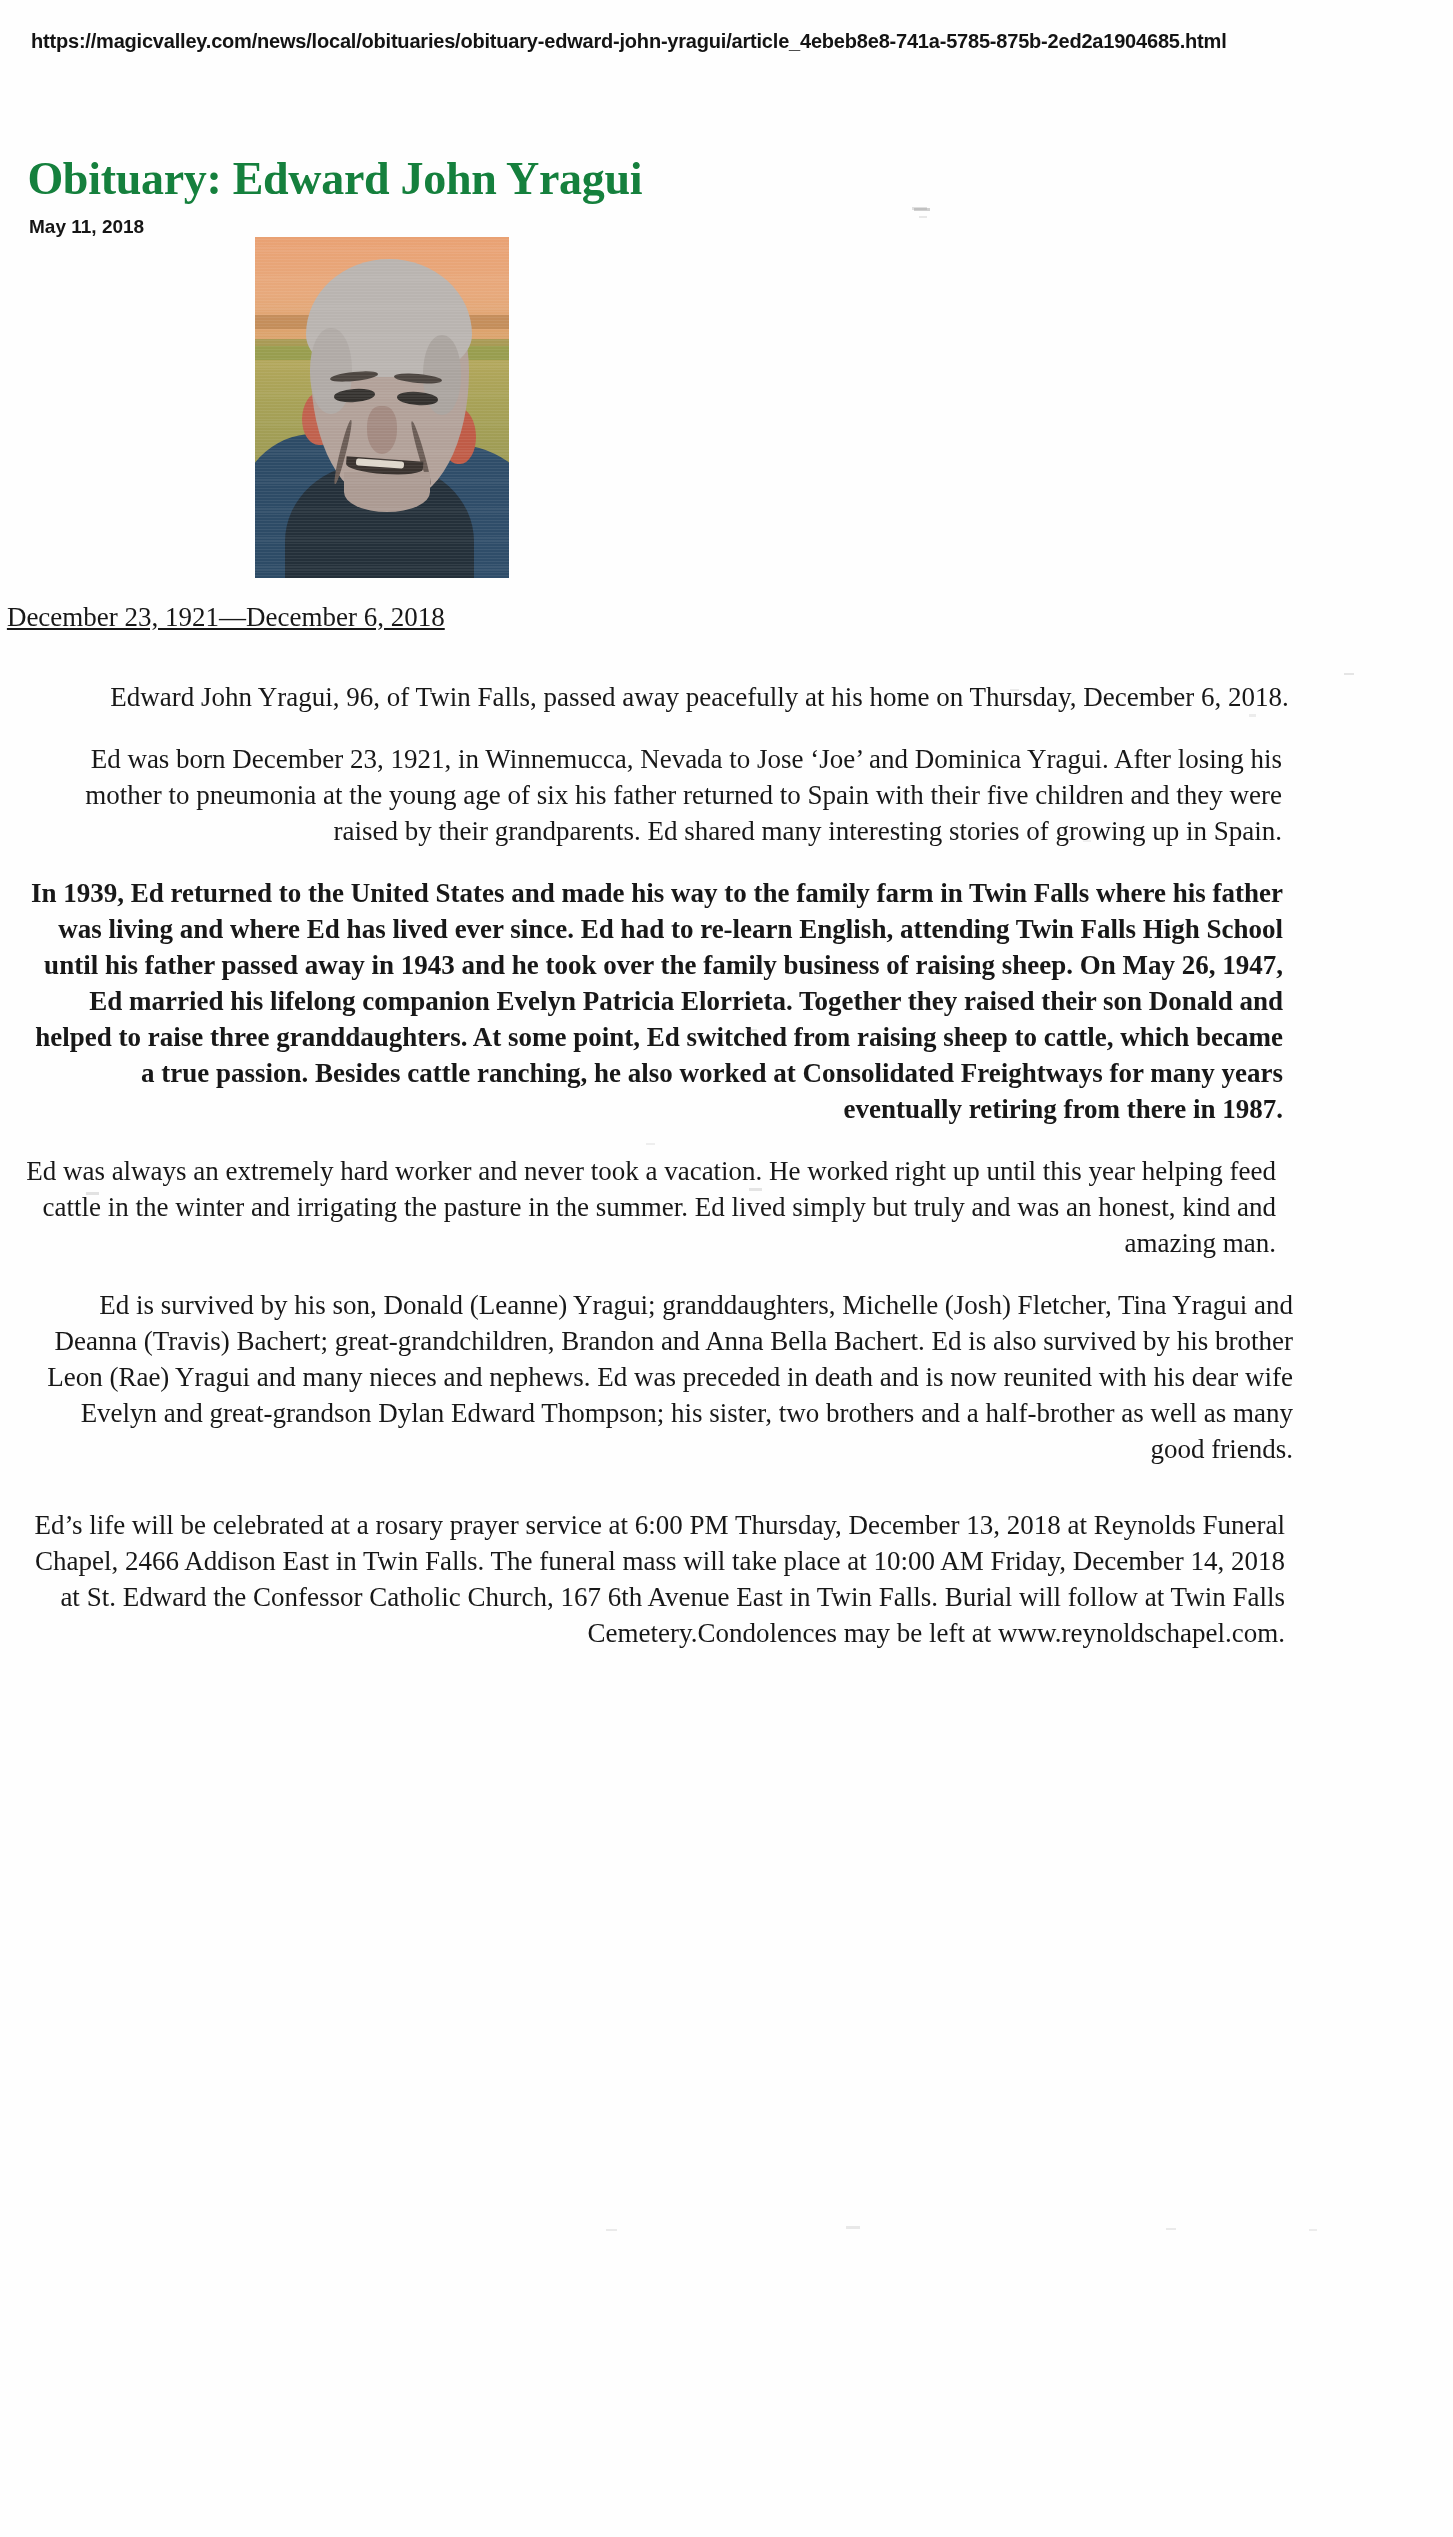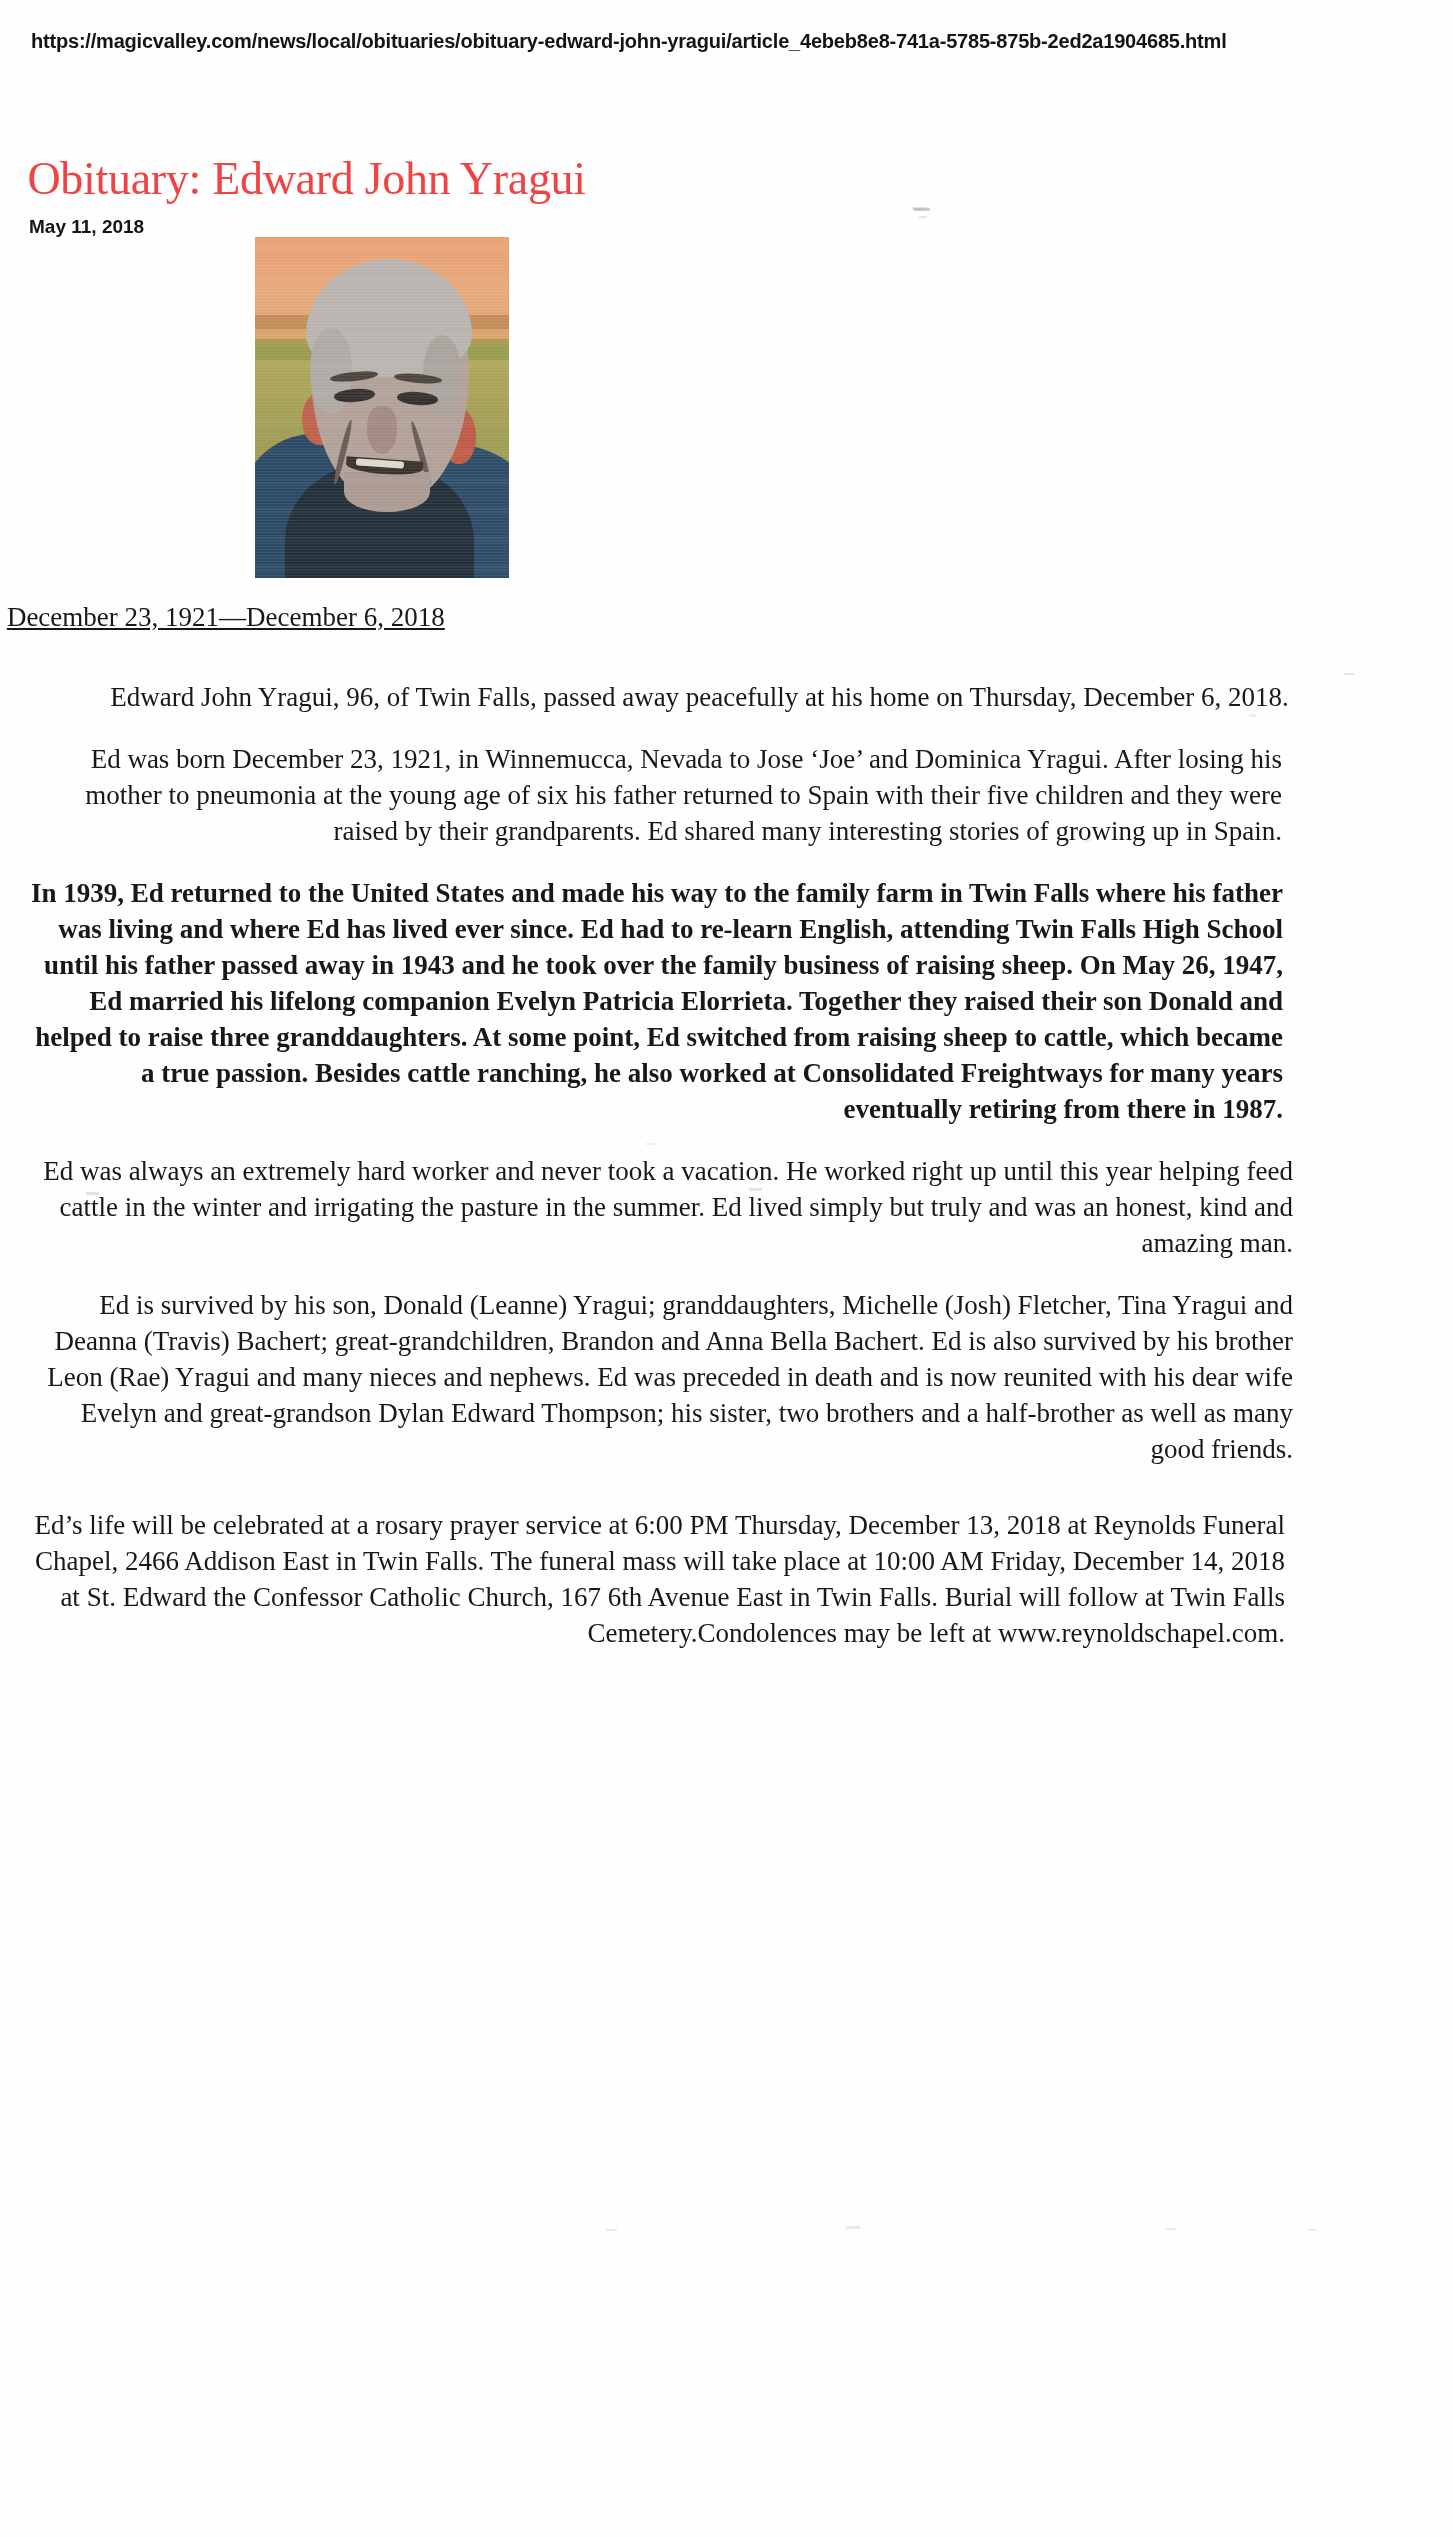--- a/index.html
+++ b/index.html
@@ -38,23 +38,23 @@
     word-break: break-all;
   }
 
   
   .doc-title {
     position: absolute;
     left: 27.4px;
     top: 121px;
     font-family: "Liberation Serif", serif;
     font-size: 46px;
-    font-weight: 400;
+    font-weight: 700;
     letter-spacing: -0.3px;
-    color: #ef4444;
+    color: #15803d;
     white-space: nowrap;
   }
 
   
   .pub-date {
     position: absolute;
     left: 29px;
     top: 216px;
     font-family: "Liberation Sans", sans-serif;
     font-size: 19px;
@@ -281,21 +281,21 @@
   p.para {
     margin: 0 0 26px 0;
     font-size: 27px;
     line-height: 36px;
     color: #181818;
     text-align: right;
   }
   p.p1 { padding-left: 5.7px;  width: 1283px; }
   p.p2 { padding-left: 16px;  width: 1266px; margin-top: 26px; }
   p.p3 { padding-left: 23px;  width: 1260px; font-weight: bold; }
-  p.p4 { padding-left: 27px;  width: 1266px; }
+  p.p4 { padding-left: 10px;  width: 1266px; }
   p.p5 { padding-left: 33px;  width: 1260px; }
   p.p6 { padding-left: 22px;  width: 1263px; margin-top: 40px; }
 
   
   .smudge {
     position: absolute;
     background: #9b9b9b;
     opacity: 0.55;
     pointer-events: none;
   }

